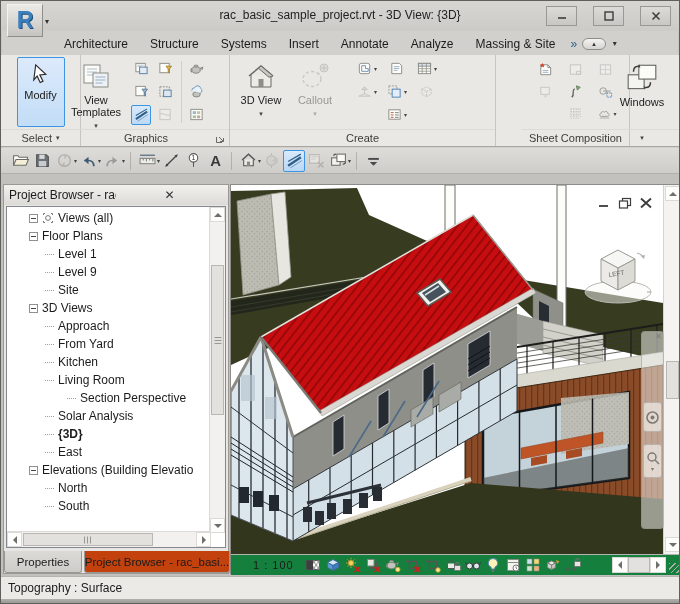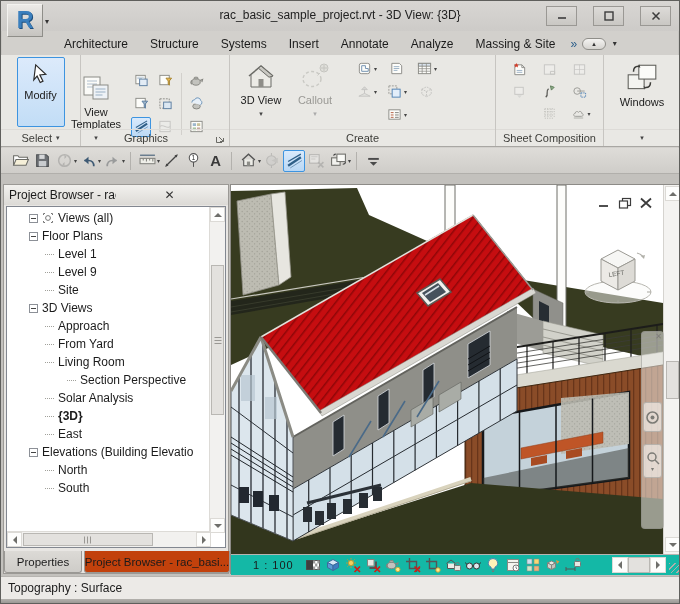--- a/index.html
+++ b/index.html
@@ -86,21 +86,21 @@
   #vscroll{position:absolute;left:432px;top:0;width:17px;height:369px;background:#f4f3f1;border-left:1px solid #d5d3cf;}
   #mdictrl{position:absolute;left:364px;top:10px;display:flex;gap:4px;z-index:8;}
   .mdib{width:17px;height:15px;display:flex;align-items:center;justify-content:center;cursor:pointer;}
   #viewcube{position:absolute;left:348px;top:52px;z-index:6;cursor:pointer;}
   #navbar{position:absolute;left:410px;top:146px;width:23px;height:198px;z-index:7;border-radius:4px;
          background:rgba(238,238,235,.55);border:1px solid rgba(130,130,125,.45);}
   #nav-close{position:absolute;right:1px;top:1px;font-size:8px;color:#7d7c77;cursor:pointer;line-height:8px;}
   .navbtn{position:absolute;left:1px;width:19px;height:30px;display:flex;align-items:center;justify-content:center;
           border-radius:3px;background:rgba(250,250,248,.6);border:1px solid rgba(140,140,135,.5);cursor:pointer;flex-direction:column;}
   
-  #viewbar{position:absolute;left:0;top:369px;width:449px;height:21px;background:#14b8a6;border-top:1px solid #b6b4b0;
+  #viewbar{position:absolute;left:0;top:369px;width:449px;height:21px;background:#15803d;border-top:1px solid #b6b4b0;
            display:flex;align-items:center;font-size:11px;}
   #scale{margin-left:22px;margin-right:10px;cursor:pointer;letter-spacing:1px;}
   .vbtn{width:19px;height:19px;display:flex;align-items:center;justify-content:center;cursor:pointer;border:1px solid transparent;}
   #vhsb{position:absolute;right:14px;top:2px;display:flex;}
   #corner-grip{position:absolute;right:1px;bottom:2px;width:10px;height:10px;
      background:repeating-linear-gradient(135deg,#b0aeaa 0 1px,transparent 1px 4px);}
   
   #statusbar{position:absolute;left:0;top:575px;width:100%;height:23px;background:#eceae7;border-top:1px solid #b6b4b0;
              font-size:12px;display:flex;align-items:center;padding-left:7px;}
   #bottomedge{position:absolute;left:0;top:598px;width:100%;height:6px;background:linear-gradient(#b3b1ad,#8f8d89);}
@@ -165,21 +165,21 @@
           <span>Modify</span>
         </div>
       </div>
       <div class="plabel">
         <span>Select</span>
           <span class="caret">▾</span>
       </div>
     </div>
 
     <div class="panel" style="left:62px;width:167px;">
-      <div class="pbody" style="padding-left:4px;gap:4px;margin-top:12px;">
+      <div class="pbody" style="padding-left:4px;gap:4px;">
         <div class="bigbtn" style="width:58px;">
           <span class="ic">
               <svg viewBox="0 0 30 30" width="30" height="30">
                 <rect x="3" y="3" width="16" height="18" fill="#fbfbf8" stroke="#8b8b86"></rect>
                 <path d="M6 7h10M6 10h10M6 13h7" stroke="#b0bfce"></path>
                 <rect x="12" y="11" width="15" height="14" fill="#eef2f6" stroke="#8b8b86"></rect>
                 <path d="M14.5 15h10M14.5 18h10M14.5 21h7" stroke="#9ab0c4"></path>
               </svg>
             </span>
           <span>View Templates</span>
@@ -375,21 +375,21 @@
               <span class="scaret">▾</span>
             </span>
             <span class="sgrp">&nbsp;</span>
           </div>
       </div>
       <div class="plabel">
           <span>Create</span>
         </div>
     </div>
 
-    <div class="panel" style="left:495px;width:108px;">
+    <div class="panel" style="left:521px;width:108px;">
       <div class="pbody" style="justify-content:center;">
         <div id="sheet-grid" style="display:grid;grid-template-columns:30px 30px 30px;grid-auto-rows:22px;align-items:center;justify-items:center;">
             <span class="sgrp">
               <span class="sbtn">
                 <svg viewBox="0 0 16 16" width="15" height="15">
                   <path d="M3 3h7.5l3 3v7.5H3z" fill="#fdfdfa" stroke="#8b8b86"></path>
                   <path d="M10.5 3v3h3" fill="none" stroke="#8b8b86"></path>
                   <path d="M4.7 1l.8 1.6 1.8.2-1.3 1.2.4 1.8-1.7-.9-1.6.9.3-1.8L2 2.8l1.8-.2z" fill="#d43d2a"></path>
                   <path d="M5 9h6M5 11h6" stroke="#9ab0c4"></path>
                 </svg>
@@ -663,20 +663,24 @@
               <span class="texp"></span>
               <span>3D Views</span>
             </div>
             <div class="trow" style="padding-left: 38px;">
               <span class="tdash"></span>
               <span>Approach</span>
             </div>
             <div class="trow" style="padding-left: 38px;">
               <span class="tdash"></span>
               <span>From Yard</span>
+            </div>
+            <div class="trow" style="padding-left: 38px;">
+              <span class="tdash"></span>
+              <span>Kitchen</span>
             </div>
             <div class="trow" style="padding-left: 38px;">
               <span class="tdash"></span>
               <span>Living Room</span>
             </div>
             <div class="trow" style="padding-left: 60px;">
               <span class="tdash"></span>
               <span>Section Perspective</span>
             </div>
             <div class="trow" style="padding-left: 38px;">

